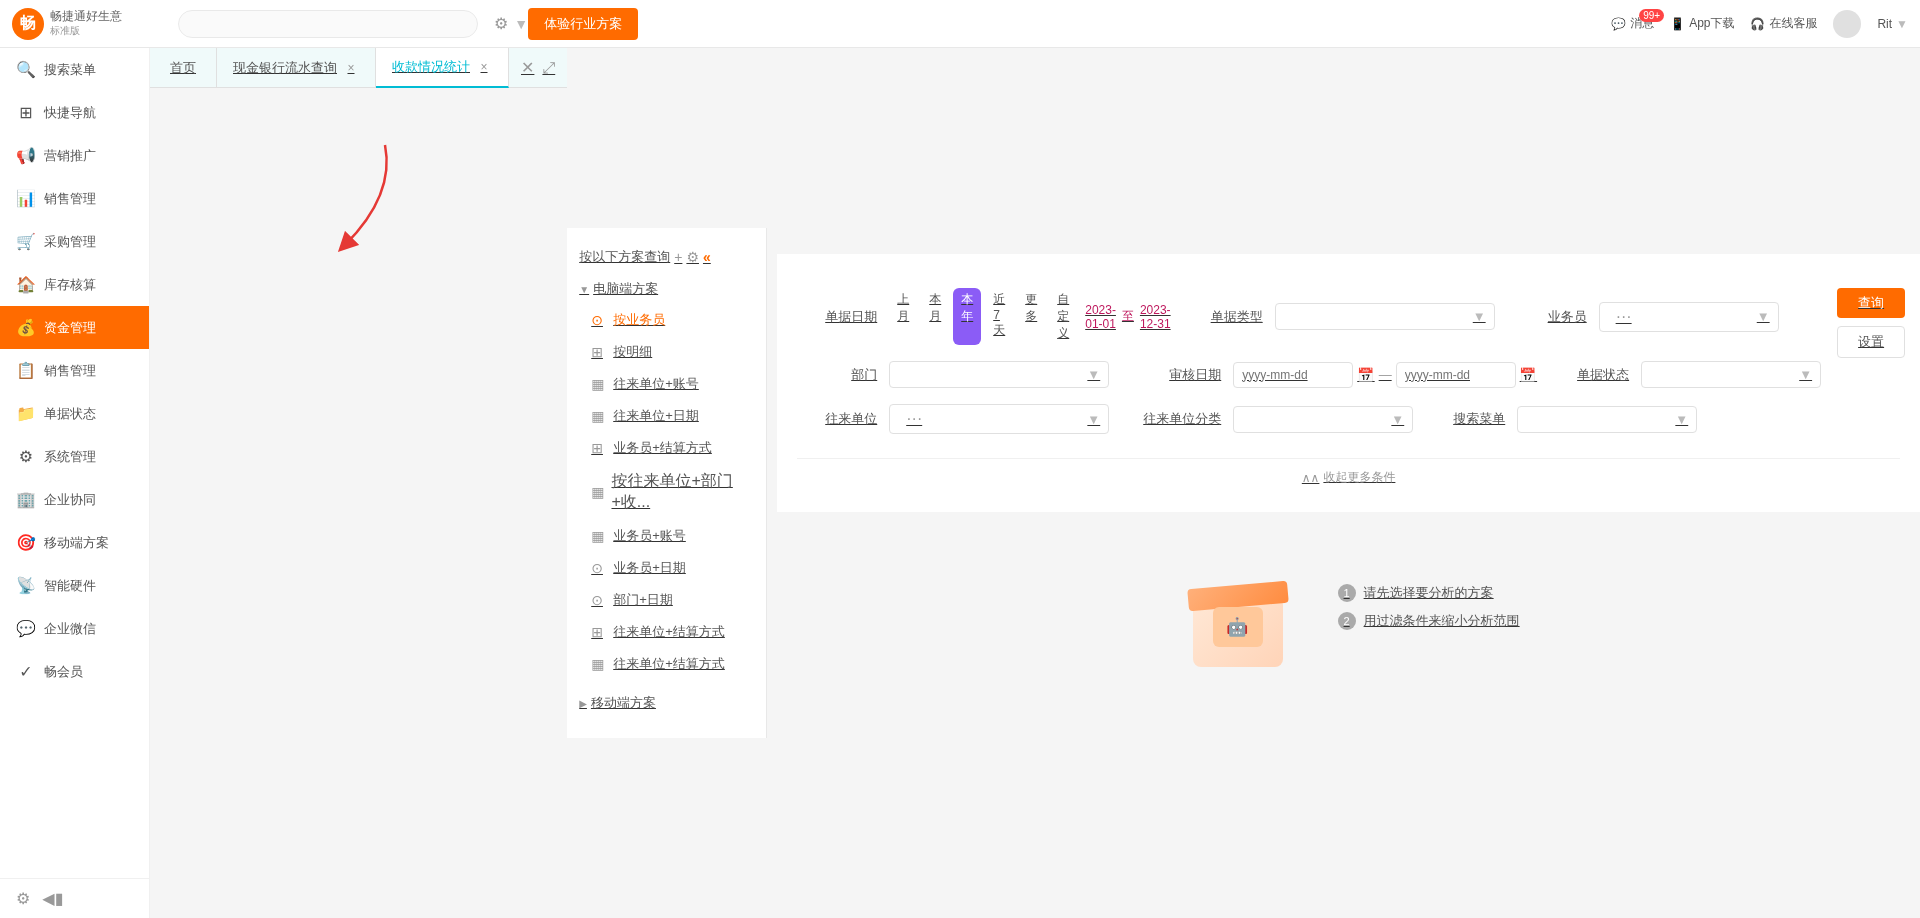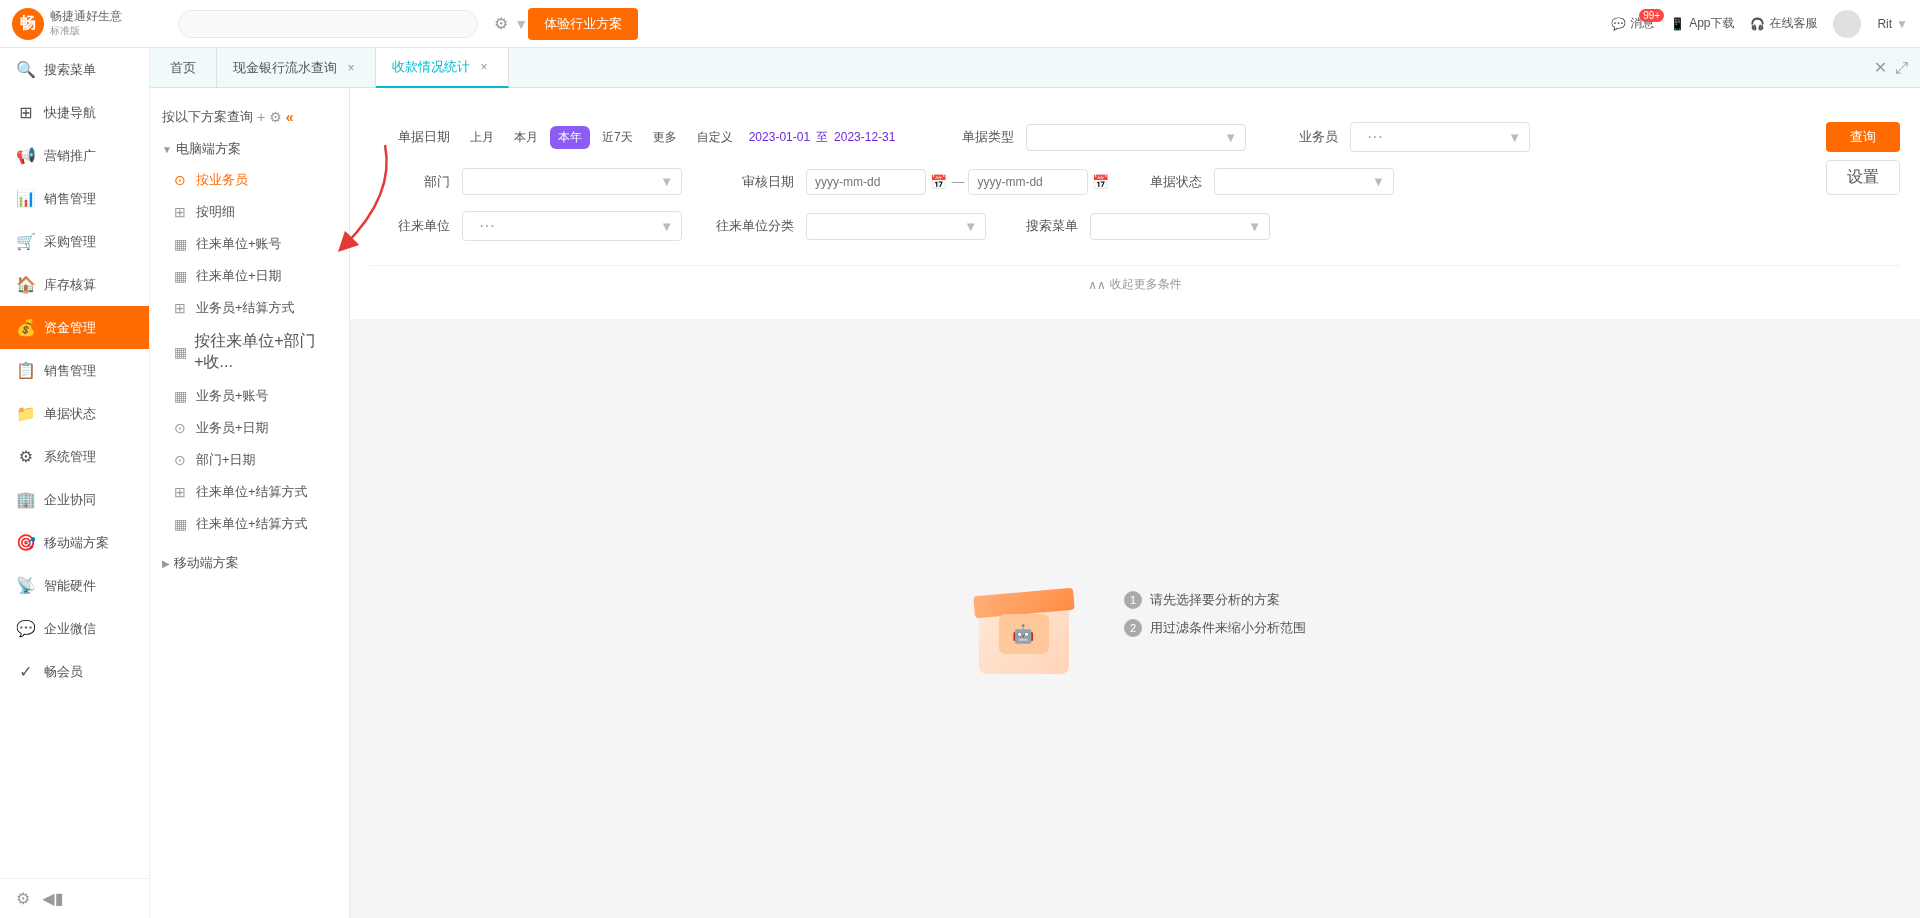--- a/index.html
+++ b/index.html
@@ -117,22 +117,23 @@
       padding: 10px 16px;
       gap: 12px;
       align-items: center;
     }
     .sidebar-bottom-icon { font-size: 16px; color: #999; cursor: pointer; }
 
     
     .main-content {
       flex: 1;
       display: flex;
-      flex-direction: column;
+      flex-direction: row;
       overflow: hidden;
+      text-decoration: underline;
     }
 
     
     .tab-bar {
       height: 40px;
       background: #f0fafa;
       display: flex;
       align-items: center;
       border-bottom: 1px solid #e0e0e0;
       padding: 0;
@@ -200,21 +201,22 @@
       display: flex; align-items: center; gap: 4px;
       font-size: 13px; color: #ff6b00; cursor: pointer;
     }
 
     
     .content-area {
       flex: 1;
       overflow-y: auto;
       background: #f5f5f5;
       display: flex;
-      gap: 0;
+      gap: 10px;
+      align-items: center;
     }
 
     
     .scheme-panel {
       width: 200px;
       background: #fff;
       border-right: 1px solid #e8e8e8;
       padding: 12px 0;
       flex-shrink: 0;
       overflow-y: auto;
@@ -289,21 +291,21 @@
       cursor: pointer;
       border-radius: 2px;
     }
     .date-tab.active {
       background: #8b5cf6;
       color: #fff;
       border-radius: 6px;
     }
     .date-range {
       display: flex; align-items: center; gap: 6px;
-      font-size: 12px; color: #6d28d9;
+      font-size: 12px; color: #be185d;
     }
     .filter-select {
       display: flex; align-items: center; gap: 4px;
       border: 1px solid #e0e0e0;
       border-radius: 4px;
       padding: 5px 8px;
       min-width: 200px;
       cursor: pointer;
       font-size: 13px; color: #999;
       background: #fff;
@@ -359,21 +361,21 @@
       padding: 6px 20px;
       font-size: 13px;
       cursor: pointer;
     }
     .btn-set {
       background: #fff;
       color: #555;
       border: 1px solid #e0e0e0;
       border-radius: 4px;
       padding: 6px 20px;
-      font-size: 16px;
+      font-size: 13px;
       cursor: pointer;
     }
 
     
     .guide-area {
       flex: 1;
       display: flex;
       flex-direction: column;
       align-items: center;
       justify-content: center;

